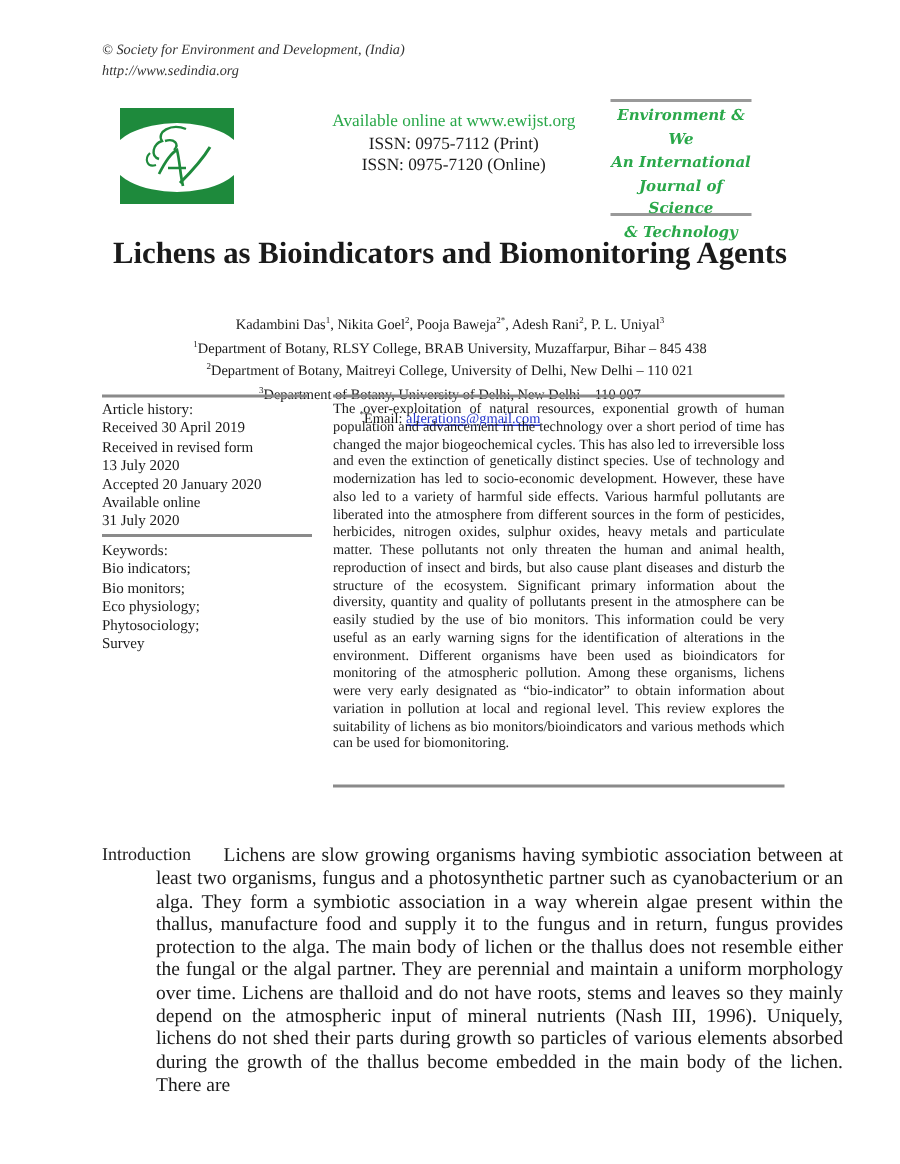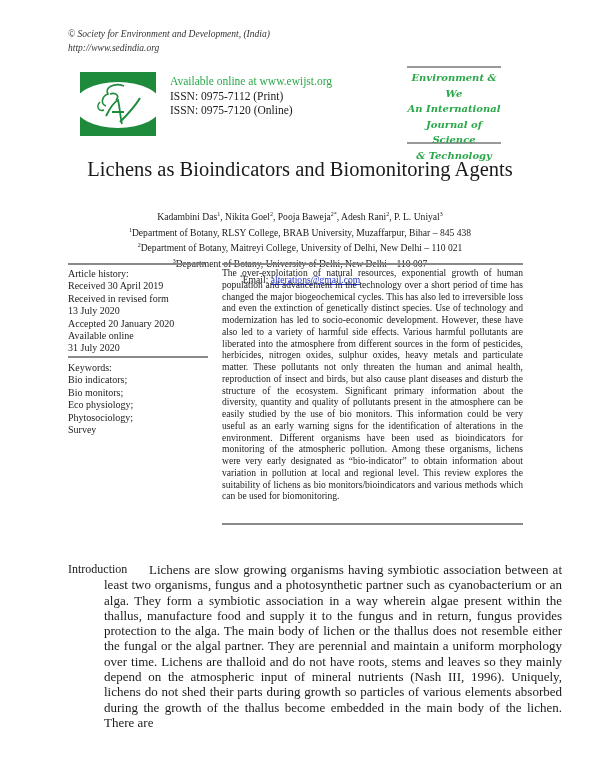--- a/index.html
+++ b/index.html
@@ -3,26 +3,26 @@
 <meta charset="utf-8">
 <style>
   html, body { margin:0; padding:0; background:#ffffff; }
   body { width:600px; height:776px; position:relative; overflow:hidden;
          font-family:"Liberation Serif", "DejaVu Serif", serif; color:#1a1a1a; }
   .abs { position:absolute; }
   .hdr-it { font-style:italic; font-size:9.5px; color:#333; left:68px; }
   .logo { left:80px; top:72px; width:76px; height:64px; background:#1e8a3c; overflow:hidden; }
   .logo .oval { position:absolute; left:-6px; top:10px; width:88px; height:46px; background:#fff; border-radius:50%; }
   .logo svg { position:absolute; left:0; top:0; }
-  .center-info { left:170px; width:265px; font-size:11.5px; line-height:14.5px; top:74px; }
+  .center-info { left:170px; width:265px; text-align:center; font-size:11.5px; line-height:14.5px; top:74px; }
   .center-info .green { color:#2aa84a; }
   .jbox { left:407px; top:66px; width:94px; height:74px; border-top:2px solid #999; border-bottom:2px solid #999; }
   .jbox div { text-align:center; color:#2aa84a; font-style:italic; font-weight:bold; font-size:10px; line-height:15.5px; font-family:"DejaVu Serif", serif; }
   .jbox .wrap { padding-top:2px; }
-  .title { left:0; width:600px; top:158px; text-align:center; font-weight:normal; font-size:20.5px; }
+  .title { left:0; width:600px; top:158px; text-align:center; font-weight:bold; font-size:20.5px; }
   .authors { left:0; width:600px; top:208px; text-align:center; font-size:9.6px; line-height:12.5px; }
   .authors sup { font-size:6px; }
   .authors a { color:#2233cc; text-decoration:underline; }
   .rule { height:2px; background:#8a8a8a; }
   .side { left:68px; top:268px; width:140px; font-size:10px; line-height:12.4px; }
   .abstract { left:222px; top:267px; width:301px; font-size:9.55px; line-height:11.75px; text-align:justify; }
   .abstract .h { font-weight:bold; }
   .intro-h { left:68px; top:562px; font-weight:normal; font-size:12px; }
   .body-p { left:68px; top:562px; width:458px; font-size:13px; line-height:15.3px; text-align:justify; text-indent:45px;margin-left:36px; }
 </style>

